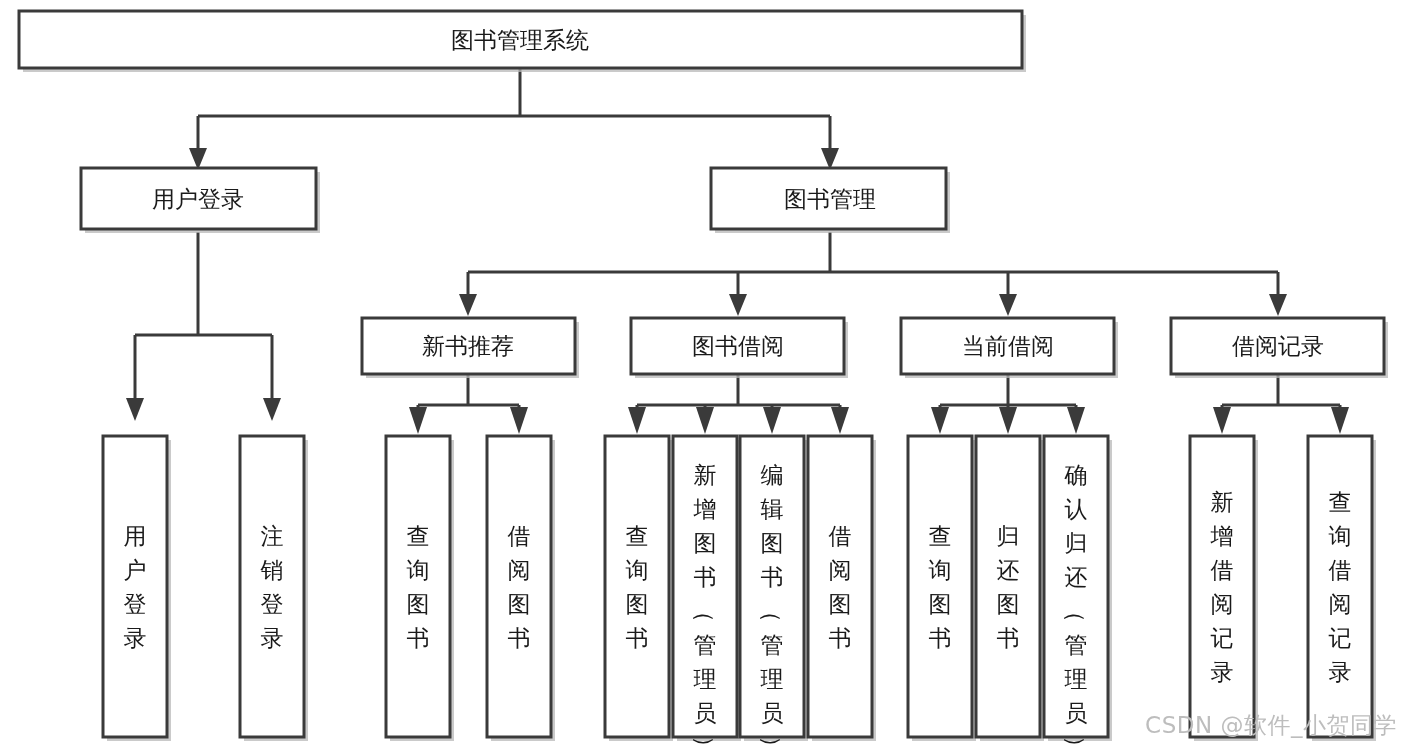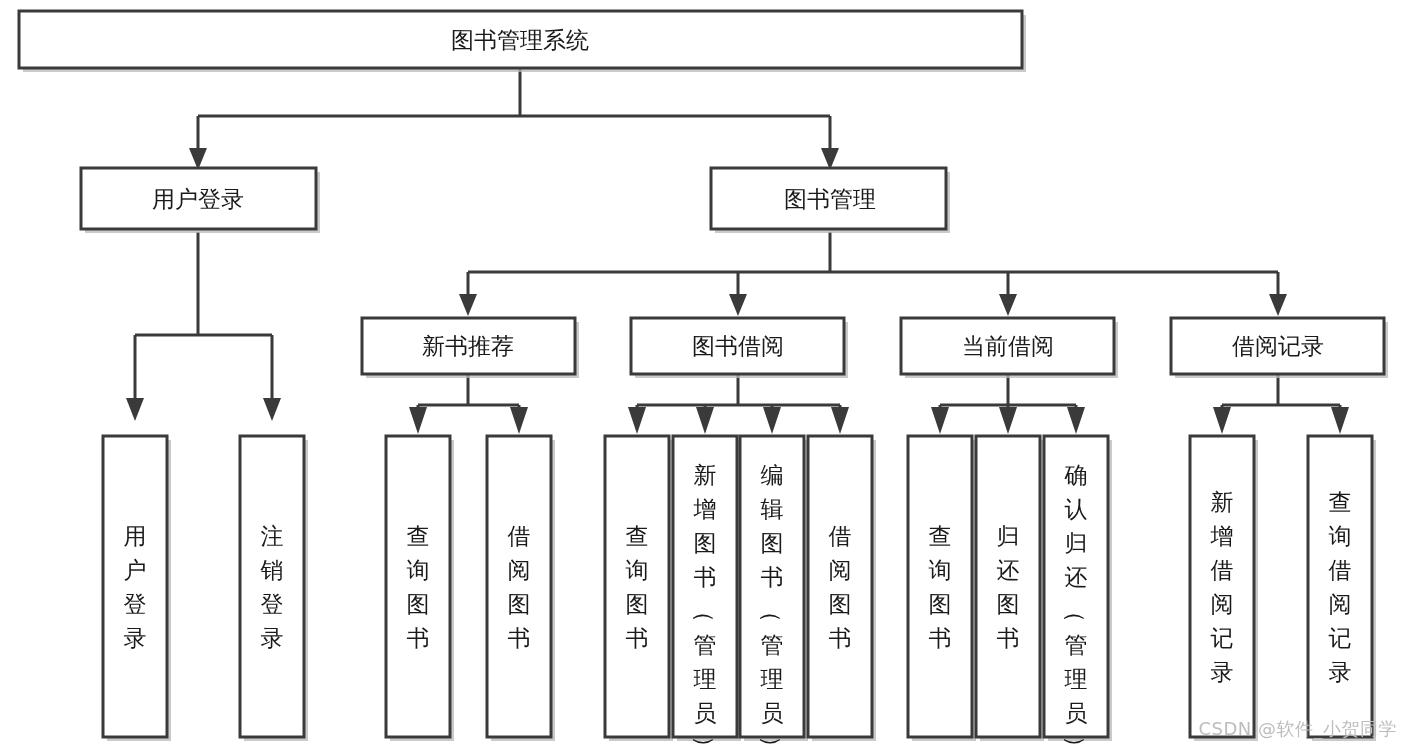--- a/index.html
+++ b/index.html
@@ -60,21 +60,21 @@
     font-family: "DejaVu Sans", "Liberation Sans", sans-serif;
     font-size: 23px;
     text-anchor: middle;
     dominant-baseline: central;
   }
   .watermark {
     position: absolute;
     right: 8px;
     bottom: 6px;
     font-family: "DejaVu Sans", "Liberation Sans", sans-serif;
-    font-size: 18px;
+    font-size: 23px;
     color: #bdbdbd;
     letter-spacing: 0.5px;
     white-space: nowrap;
     user-select: none;
   }
 </style>
 </head>
 <body>
 
 <div id="diagram-root">

